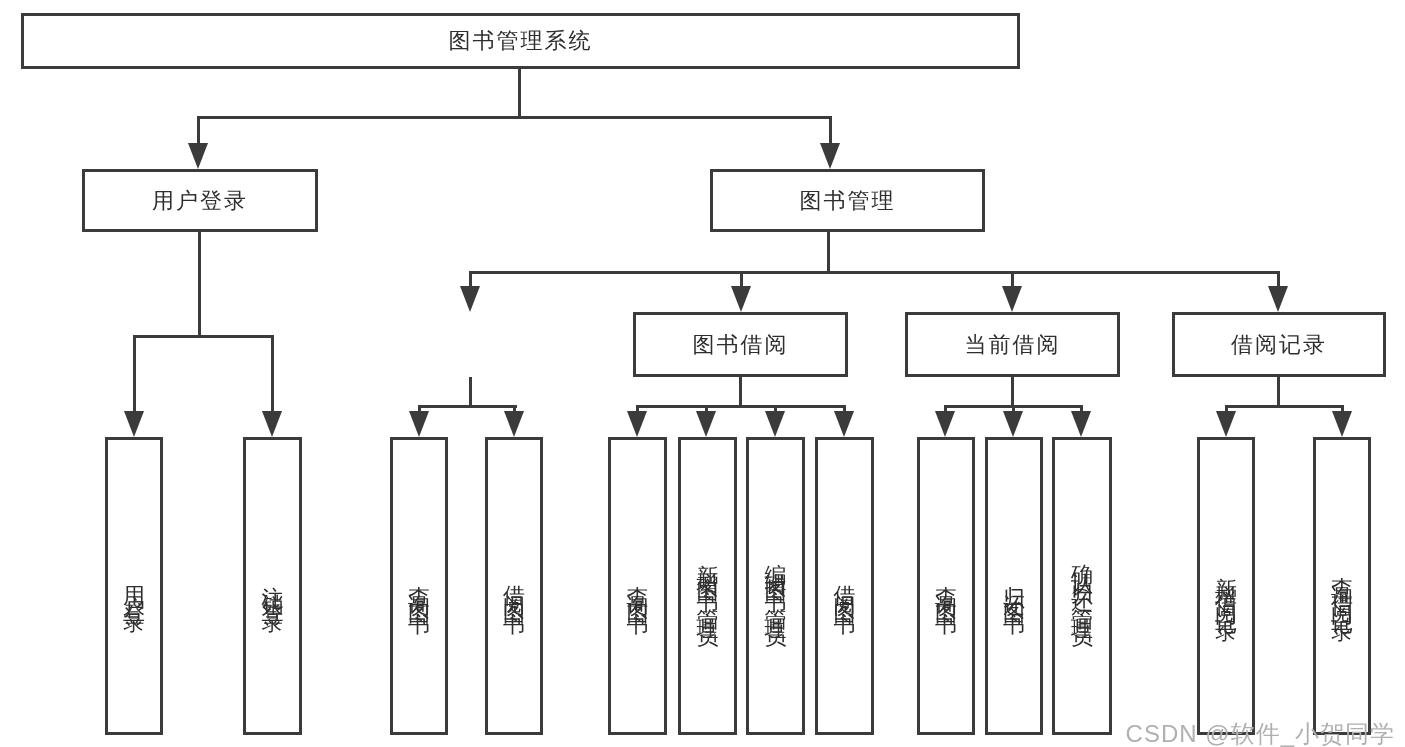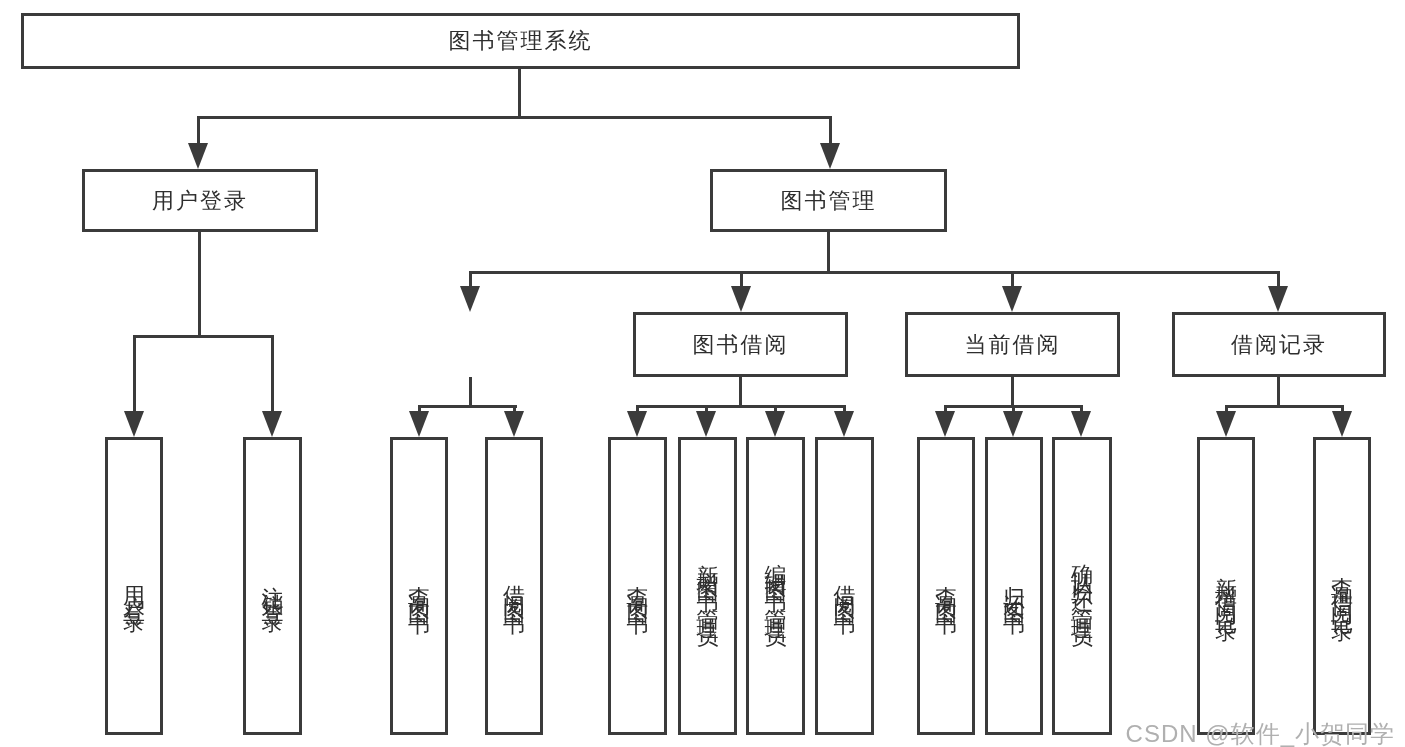--- a/index.html
+++ b/index.html
@@ -66,21 +66,21 @@
   <div>
     <div class="vline" style="left:518px;top:68px;height:51px;"></div>
     <div class="hline" style="left:197px;top:116px;width:635px;"></div>
     <div class="vline" style="left:197px;top:116px;height:31px;"></div>
     <div class="arrow" style="left:188px;top:143px;"></div>
     <div class="vline" style="left:829px;top:116px;height:31px;"></div>
     <div class="arrow" style="left:820px;top:143px;"></div>
   </div>
 
   <div class="box" style="left:82px;top:169px;width:236px;height:63px;">用户登录</div>
-  <div class="box" style="left:710px;top:169px;width:237px;height:63px;">图书管理</div>
+  <div class="box" style="left:710px;top:169px;width:275px;height:63px;">图书管理</div>
 
   <div>
     <div class="vline" style="left:198px;top:232px;height:106px;"></div>
     <div class="hline" style="left:133px;top:335px;width:141px;"></div>
     <div class="vline" style="left:133px;top:335px;height:80px;"></div>
     <div class="arrow" style="left:124px;top:411px;"></div>
     <div class="vline" style="left:271px;top:335px;height:80px;"></div>
     <div class="arrow" style="left:262px;top:411px;"></div>
   </div>
 

